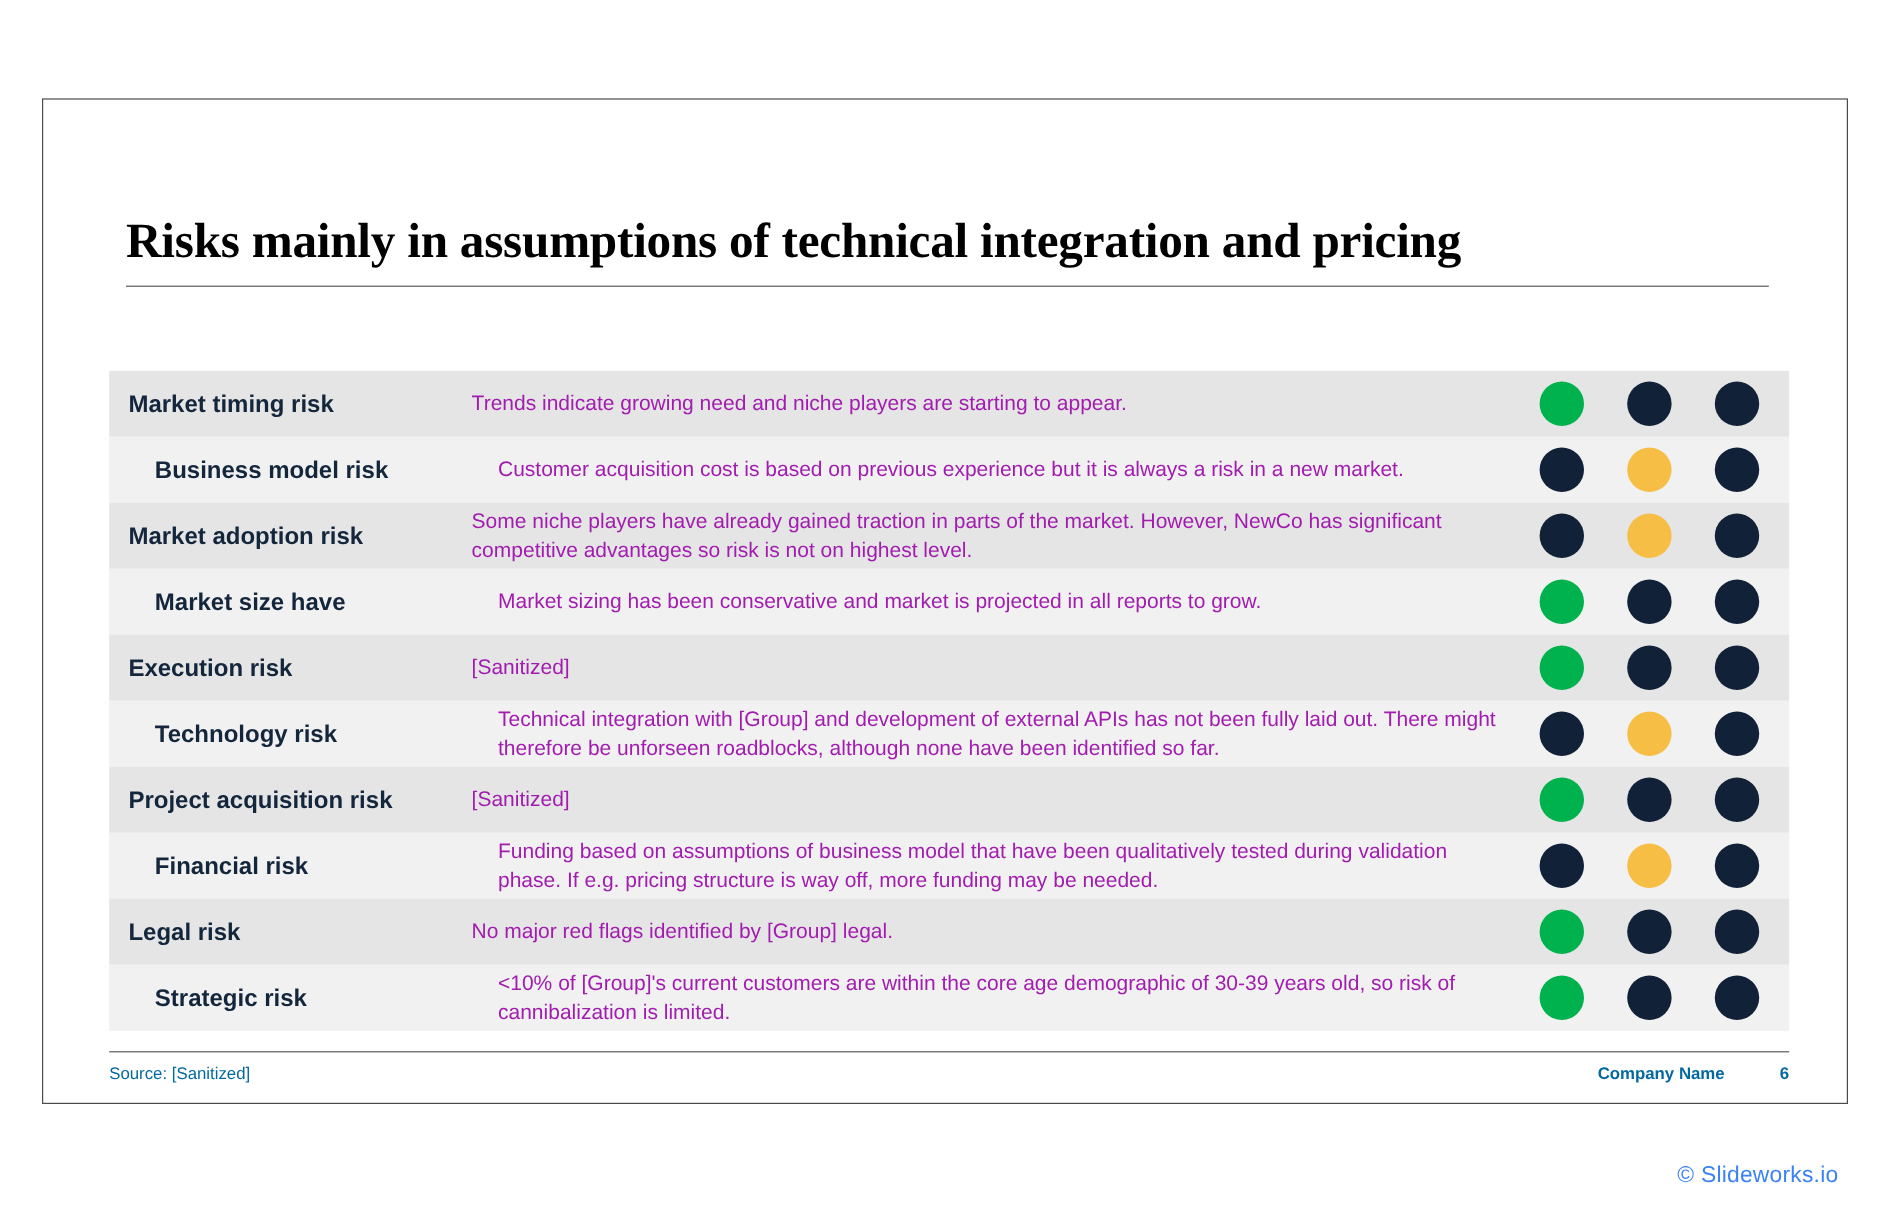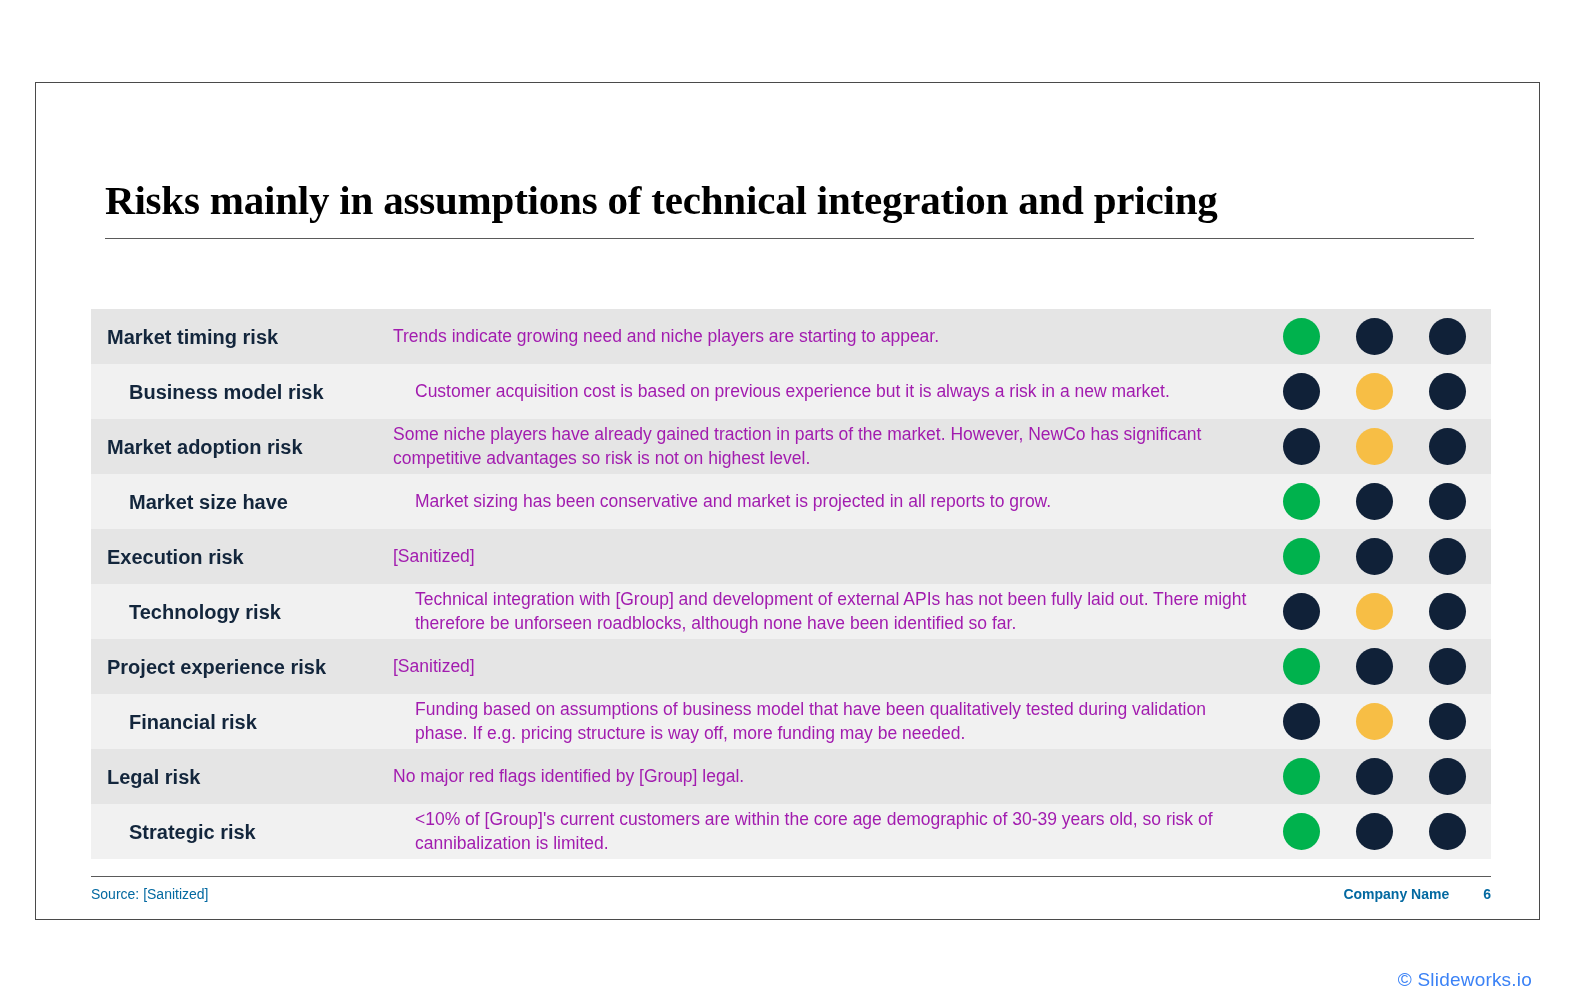--- a/index.html
+++ b/index.html
@@ -121,21 +121,21 @@
     display: flex;
     align-items: center;
     justify-content: space-between;
     font-size: 14px;
     color: #0369a1;
   }
   .footer-left { white-space: nowrap; }
   .footer-right {
     display: flex;
     align-items: center;
-    gap: 34px;
+    gap: 46px;
     white-space: nowrap;
     font-weight: bold;
   }
   .footer-right .page-num { font-weight: bold; }
 
   
   .watermark {
     position: absolute;
     right: 42px;
     top: 969px;
@@ -204,21 +204,21 @@
       <div class="risk-row band-light">
         <div class="risk-label">Technology risk</div>
         <div class="risk-desc">Technical integration with [Group] and development of external APIs has not been fully laid out. There might therefore be unforseen roadblocks, although none have been identified so far.</div>
         <div class="risk-dots">
           <span class="dot" style="background: rgb(16, 33, 56);"></span>
           <span class="dot" style="background: rgb(247, 190, 69);"></span>
           <span class="dot" style="background: rgb(16, 33, 56);"></span>
         </div>
       </div>
       <div class="risk-row band-dark">
-        <div class="risk-label">Project experience risk</div>
+        <div class="risk-label">Project acquisition risk</div>
         <div class="risk-desc">[Sanitized]</div>
         <div class="risk-dots">
           <span class="dot" style="background: rgb(0, 178, 77);"></span>
           <span class="dot" style="background: rgb(16, 33, 56);"></span>
           <span class="dot" style="background: rgb(16, 33, 56);"></span>
         </div>
       </div>
       <div class="risk-row band-light">
         <div class="risk-label">Financial risk</div>
         <div class="risk-desc">Funding based on assumptions of business model that have been qualitatively tested during validation phase. If e.g. pricing structure is way off, more funding may be needed.</div>

